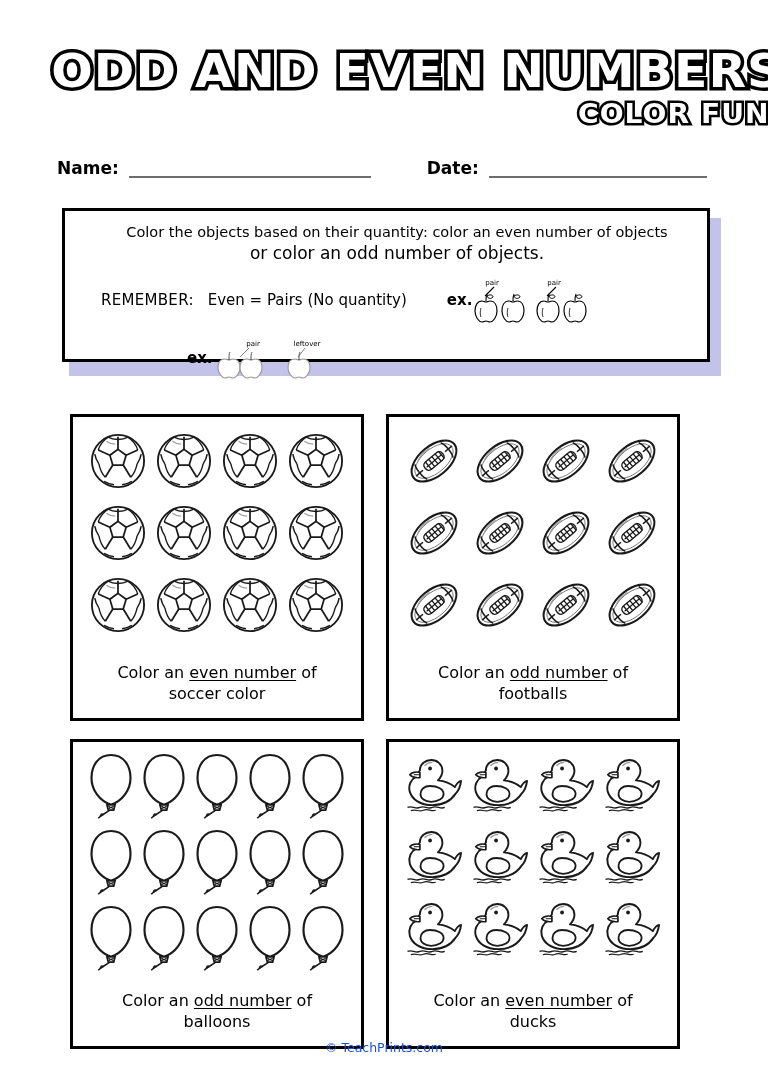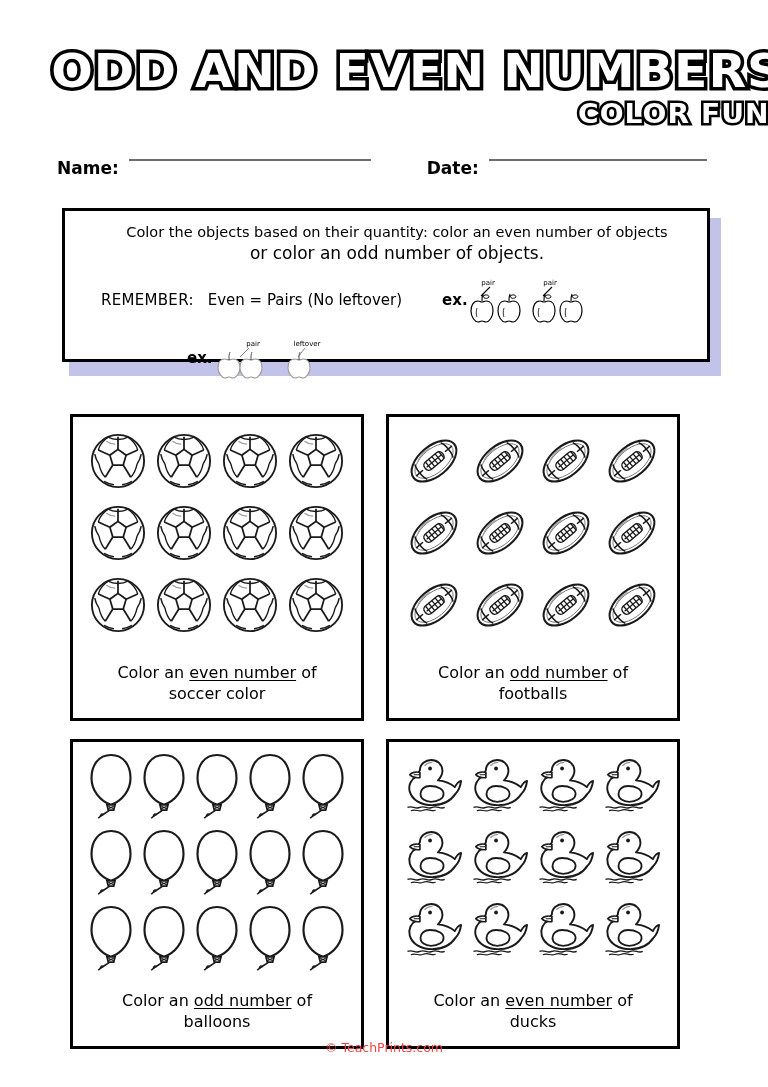--- a/index.html
+++ b/index.html
@@ -47,20 +47,21 @@
     transform: scaleX(1.04);
   }
 
   
   .namedate {
     position: absolute;
     top: 158px;
     left: 0;
     width: 768px;
     display: flex;
+    align-items: flex-end;
     font-size: 17px;
     font-weight: bold;
   }
   .nd-name-label { margin-left: 57px; }
   .nd-date-label { margin-left: 56px; }
   .rule {
     border-bottom: 2px solid #6d6d6d;
     height: 1px;
   }
   .rule-name { width: 242px; margin-left: 10px; }
@@ -172,21 +173,21 @@
   .u { text-decoration: underline; text-underline-offset: 2px; }
 
   
   .footer {
     position: absolute;
     left: 0;
     top: 1040px;
     width: 768px;
     text-align: center;
     font-size: 12.5px;
-    color: #ef4444;
+    color: #1d4ed8;
   }
 
   svg { display: block; }
 </style>
 </head>
 <body>
 
 <div class="title-block">
   <span class="title-main">ODD AND EVEN NUMBERS</span>
   <span class="title-sub">COLOR FUN!</span>
@@ -200,21 +201,21 @@
 </div>
 
 <div class="instr-wrap">
   <div class="instr-shadow"></div>
   <div class="instr-box">
     <div class="instr-line">Color the objects based on their quantity: color an even number of objects</div>
     <div class="instr-line2">or color an odd number of objects.</div>
 
     <div class="remember-row">
       <span class="rem-label">REMEMBER:</span>
-      <span class="rem-even">Even = Pairs (No leftover)</span>
+      <span class="rem-even">Even = Pairs (No quantity)</span>
       <span class="rem-ex">ex.</span>
 
       <span>
         <svg width="62" height="46" viewBox="0 0 62 46" aria-hidden="true">
           <text x="20" y="8" font-family="DejaVu Sans, sans-serif" font-size="7" text-anchor="middle" fill="#000">pair</text>
           <path d="M22 10 L13 19" stroke="#000" stroke-width="1.1" fill="none"></path>
           <path d="M10 24 c-5 0 -7 5 -7 10 c0 6 4 11 7 11 c2 0 2 -1 4 -1 c2 0 2 1 4 1 c3 0 7 -5 7 -11 c0 -5 -2 -10 -7 -10 c-2 0 -2 1 -4 1 c-2 0 -2 -1 -4 -1 z" fill="#fff" stroke="#000" stroke-width="1.2"></path>
           <path d="M14 24 c0 -3 0 -5 1 -7" stroke="#000" stroke-width="1.1" fill="none"></path>
           <path d="M15 19 c3 -2 6 -1 6 1 c-2 2 -5 2 -6 -1 z" fill="#fff" stroke="#000" stroke-width="1"></path>
           <path d="M9 31 c-1 3 -1 7 0 9" stroke="#000" stroke-width="0.8" fill="none"></path>

